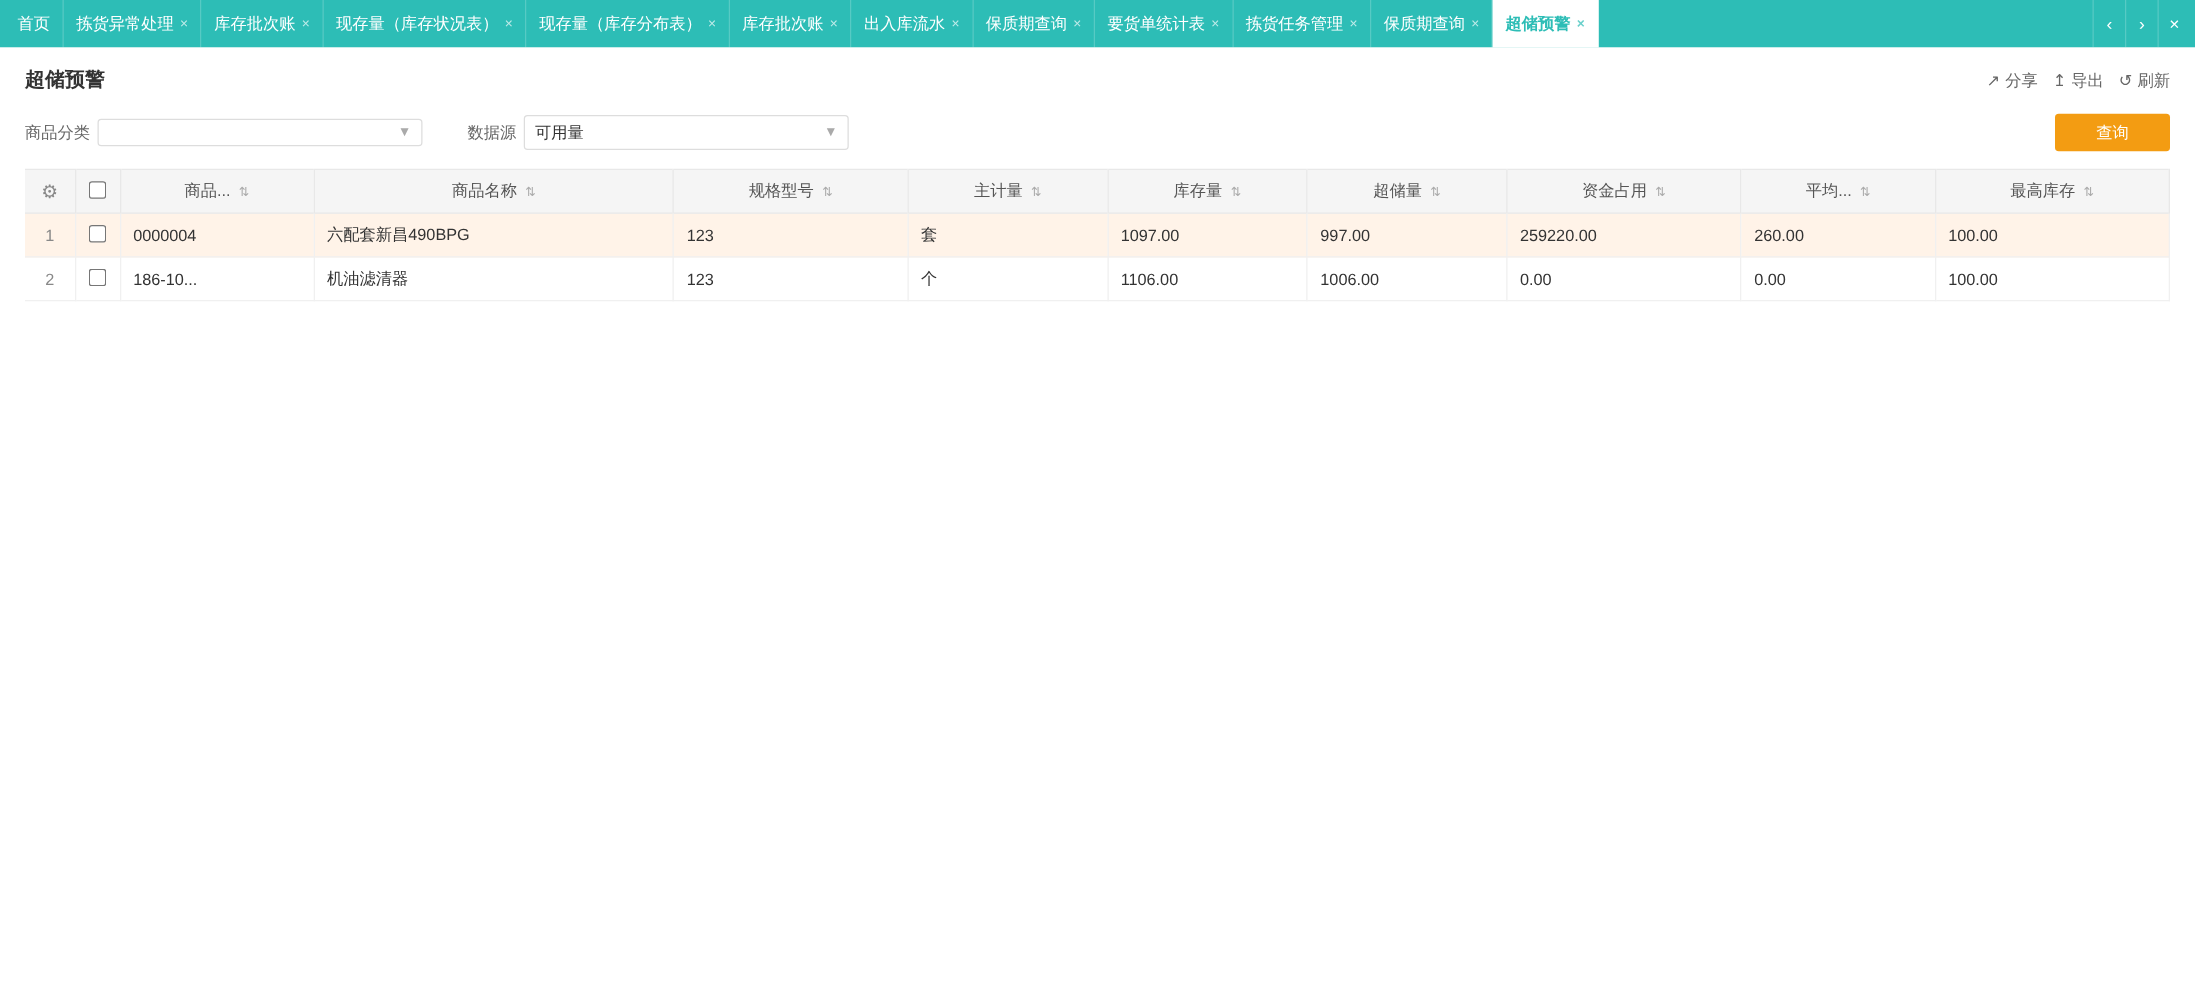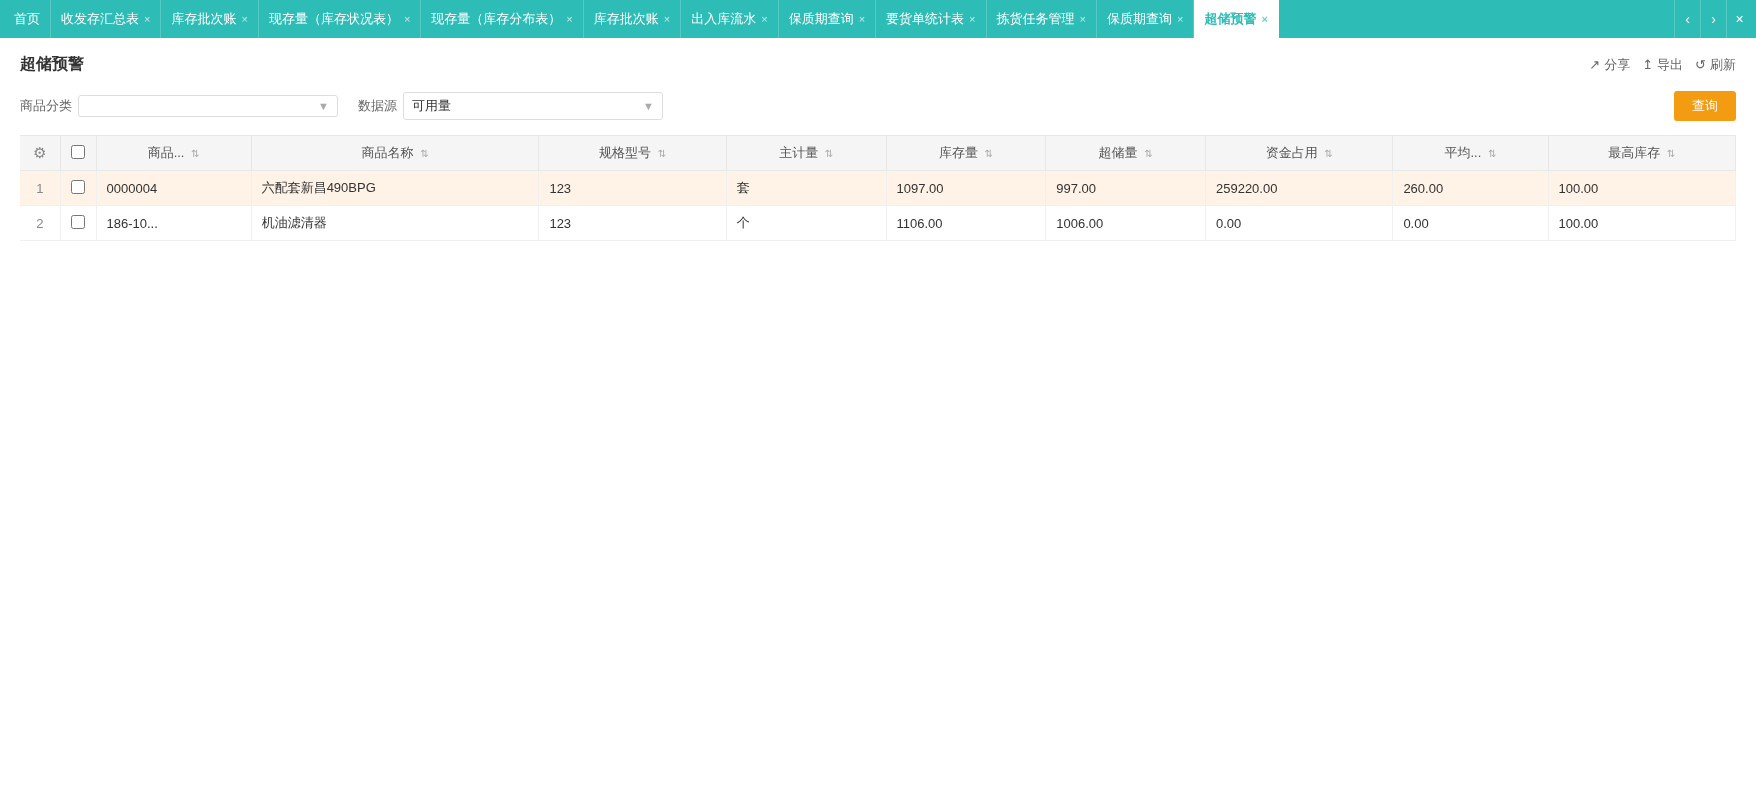--- a/index.html
+++ b/index.html
@@ -86,21 +86,21 @@
       gap: 4px;
       color: #666;
       cursor: pointer;
       font-size: 13px;
     }
 
     
     .filter-row {
       display: flex;
       align-items: center;
-      gap: 20px;
+      gap: 36px;
       margin-bottom: 14px;
     }
     .filter-item {
       display: flex;
       align-items: center;
       gap: 6px;
     }
     .filter-label {
       color: #666;
       font-size: 13px;
@@ -123,21 +123,21 @@
     .filter-actions {
       margin-left: auto;
       display: flex;
       gap: 8px;
     }
     .btn-query {
       background: #f39c12;
       color: #fff;
       border: none;
       border-radius: 3px;
-      padding: 6px 18px;
+      padding: 6px 33px;
       cursor: pointer;
       font-size: 13px;
     }
     .btn-settings {
       background: #fff;
       color: #666;
       border: 1px solid #ddd;
       border-radius: 3px;
       padding: 5px 18px;
       cursor: pointer;
@@ -186,21 +186,21 @@
     .checkbox { width: 14px; height: 14px; cursor: pointer; }
   </style>
 </head>
 <body>
 
 <div class="top-nav">
   <div class="nav-tab">
     <span>首页</span>
   </div>
   <div class="nav-tab">
-    <span>收发存汇总表</span>
+    <span>拣货异常处理</span>
     <span class="close-btn">×</span>
   </div>
   <div class="nav-tab">
     <span>库存批次账</span>
     <span class="close-btn">×</span>
   </div>
   <div class="nav-tab">
     <span>现存量（库存状况表）</span>
     <span class="close-btn">×</span>
   </div>

